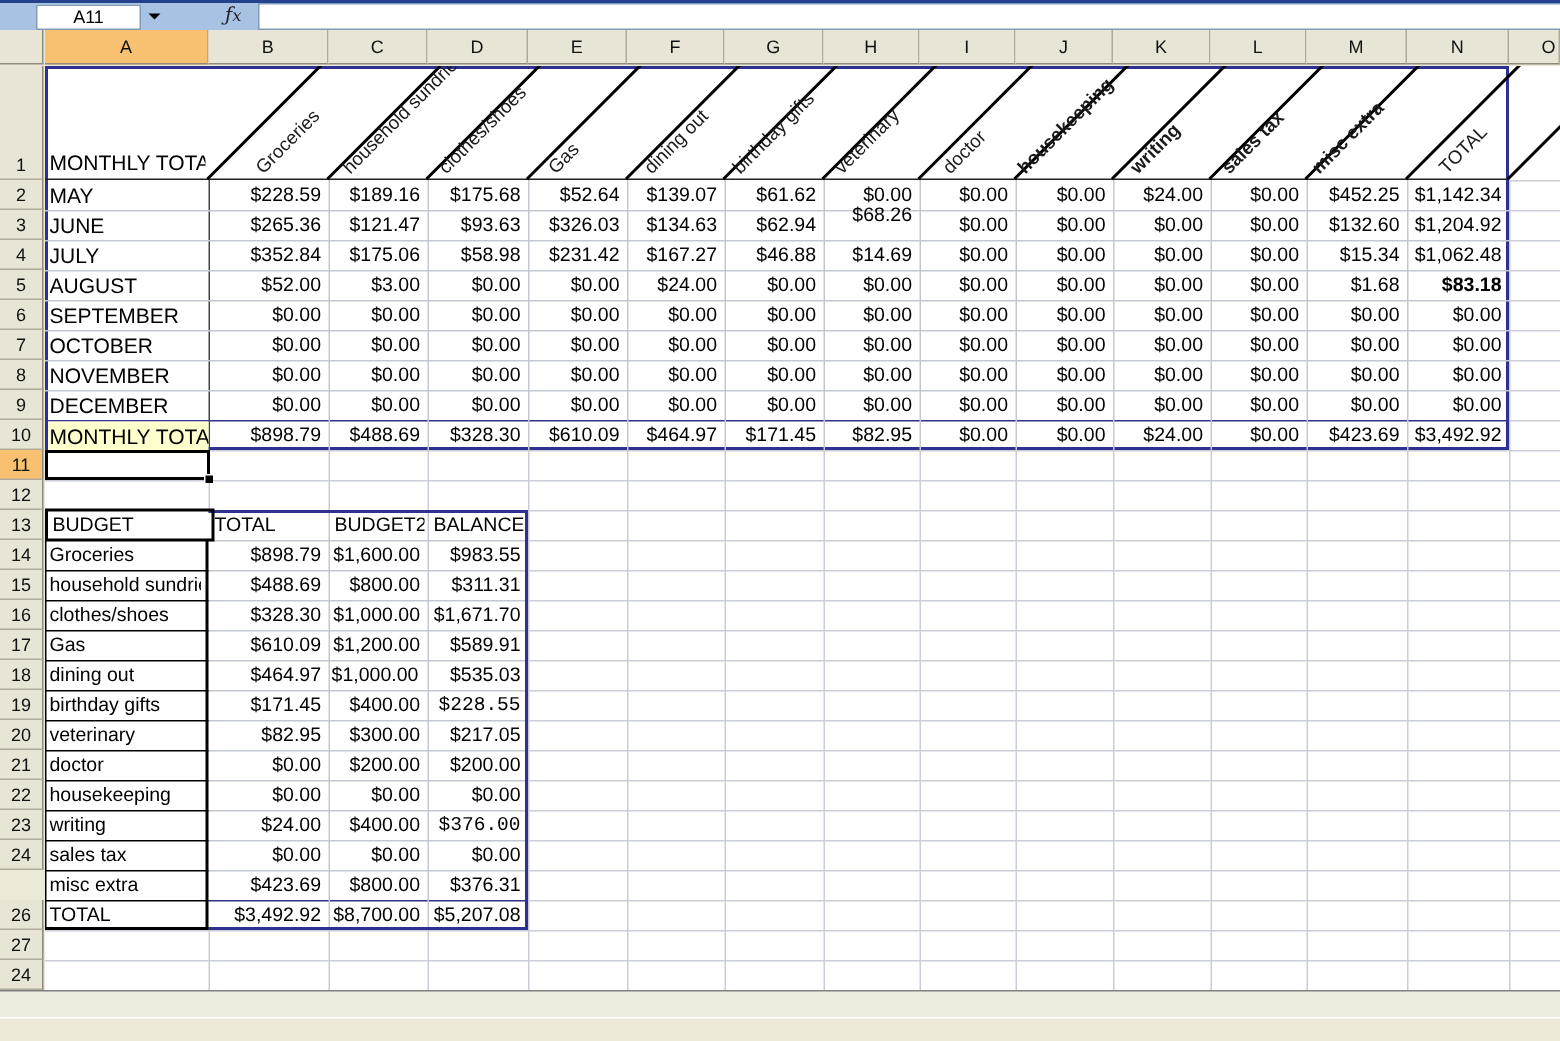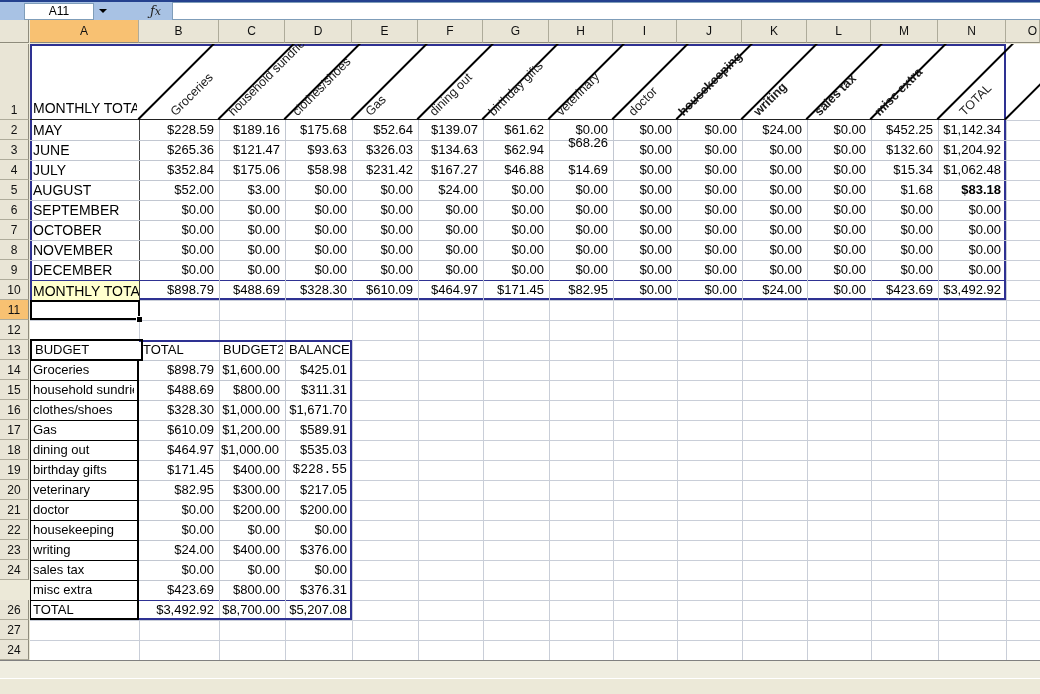--- a/index.html
+++ b/index.html
@@ -361,21 +361,21 @@
       <div style="position: absolute; left: 0px; top: 140px; width: 109px; height: 1px; background: rgb(0, 0, 0);"></div>
       <div style="position: absolute; left: 0px; top: 160px; width: 109px; height: 1px; background: rgb(0, 0, 0);"></div>
       <div style="position: absolute; left: 0px; top: 180px; width: 109px; height: 1px; background: rgb(0, 0, 0);"></div>
       <div style="position: absolute; left: 0px; top: 200px; width: 109px; height: 1px; background: rgb(0, 0, 0);"></div>
       <div style="position: absolute; left: 0px; top: 220px; width: 109px; height: 1px; background: rgb(0, 0, 0);"></div>
       <div style="position: absolute; left: 0px; top: 240px; width: 109px; height: 1px; background: rgb(0, 0, 0);"></div>
       <div style="position: absolute; left: 0px; top: 260px; width: 109px; height: 1px; background: rgb(0, 0, 0);"></div>
       <div class="celll" style="position: absolute; left: 3px; top: 20px; width: 101px; height: 20px; font-size: 13px;">Groceries</div>
       <div class="cellv" style="position: absolute; left: 110px; top: 20px; width: 74px; height: 20px;">$898.79</div>
       <div class="cellv" style="position: absolute; left: 190px; top: 20px; width: 60px; height: 20px;">$1,600.00</div>
-      <div class="cellv" style="position: absolute; left: 256px; top: 20px; width: 61px; height: 20px;">$425.01</div>
+      <div class="cellv" style="position: absolute; left: 256px; top: 20px; width: 61px; height: 20px;">$983.55</div>
       <div class="celll" style="position: absolute; left: 3px; top: 40px; width: 101px; height: 20px; font-size: 13px;">household sundries</div>
       <div class="cellv" style="position: absolute; left: 110px; top: 40px; width: 74px; height: 20px;">$488.69</div>
       <div class="cellv" style="position: absolute; left: 190px; top: 40px; width: 60px; height: 20px;">$800.00</div>
       <div class="cellv" style="position: absolute; left: 256px; top: 40px; width: 61px; height: 20px;">$311.31</div>
       <div class="celll" style="position: absolute; left: 3px; top: 60px; width: 101px; height: 20px; font-size: 13px;">clothes/shoes</div>
       <div class="cellv" style="position: absolute; left: 110px; top: 60px; width: 74px; height: 20px;">$328.30</div>
       <div class="cellv" style="position: absolute; left: 190px; top: 60px; width: 60px; height: 20px;">$1,000.00</div>
       <div class="cellv" style="position: absolute; left: 256px; top: 60px; width: 61px; height: 20px;">$1,671.70</div>
       <div class="celll" style="position: absolute; left: 3px; top: 80px; width: 101px; height: 20px; font-size: 13px;">Gas</div>
       <div class="cellv" style="position: absolute; left: 110px; top: 80px; width: 74px; height: 20px;">$610.09</div>
@@ -397,21 +397,21 @@
       <div class="cellv" style="position: absolute; left: 110px; top: 160px; width: 74px; height: 20px;">$0.00</div>
       <div class="cellv" style="position: absolute; left: 190px; top: 160px; width: 60px; height: 20px;">$200.00</div>
       <div class="cellv" style="position: absolute; left: 256px; top: 160px; width: 61px; height: 20px;">$200.00</div>
       <div class="celll" style="position: absolute; left: 3px; top: 180px; width: 101px; height: 20px; font-size: 13px;">housekeeping</div>
       <div class="cellv" style="position: absolute; left: 110px; top: 180px; width: 74px; height: 20px;">$0.00</div>
       <div class="cellv" style="position: absolute; left: 190px; top: 180px; width: 60px; height: 20px;">$0.00</div>
       <div class="cellv" style="position: absolute; left: 256px; top: 180px; width: 61px; height: 20px;">$0.00</div>
       <div class="celll" style="position: absolute; left: 3px; top: 200px; width: 101px; height: 20px; font-size: 13px;">writing</div>
       <div class="cellv" style="position: absolute; left: 110px; top: 200px; width: 74px; height: 20px;">$24.00</div>
       <div class="cellv" style="position: absolute; left: 190px; top: 200px; width: 60px; height: 20px;">$400.00</div>
-      <div class="cellv" style="position: absolute; left: 256px; top: 200px; width: 61px; height: 20px;">$376.00</div>
+      <div class="cellv" style="position: absolute; left: 256px; top: 200px; width: 61px; height: 20px; font-family: Liberation Mono, monospace;">$376.00</div>
       <div class="celll" style="position: absolute; left: 3px; top: 220px; width: 101px; height: 20px; font-size: 13px;">sales tax</div>
       <div class="cellv" style="position: absolute; left: 110px; top: 220px; width: 74px; height: 20px;">$0.00</div>
       <div class="cellv" style="position: absolute; left: 190px; top: 220px; width: 60px; height: 20px;">$0.00</div>
       <div class="cellv" style="position: absolute; left: 256px; top: 220px; width: 61px; height: 20px;">$0.00</div>
       <div class="celll" style="position: absolute; left: 3px; top: 240px; width: 101px; height: 20px; font-size: 13px;">misc extra</div>
       <div class="cellv" style="position: absolute; left: 110px; top: 240px; width: 74px; height: 20px;">$423.69</div>
       <div class="cellv" style="position: absolute; left: 190px; top: 240px; width: 60px; height: 20px;">$800.00</div>
       <div class="cellv" style="position: absolute; left: 256px; top: 240px; width: 61px; height: 20px;">$376.31</div>
       <div class="celll" style="position: absolute; left: 3px; top: 260px; width: 101px; height: 20px; font-size: 13px;">TOTAL</div>
       <div class="cellv" style="position: absolute; left: 110px; top: 260px; width: 74px; height: 20px;">$3,492.92</div>

